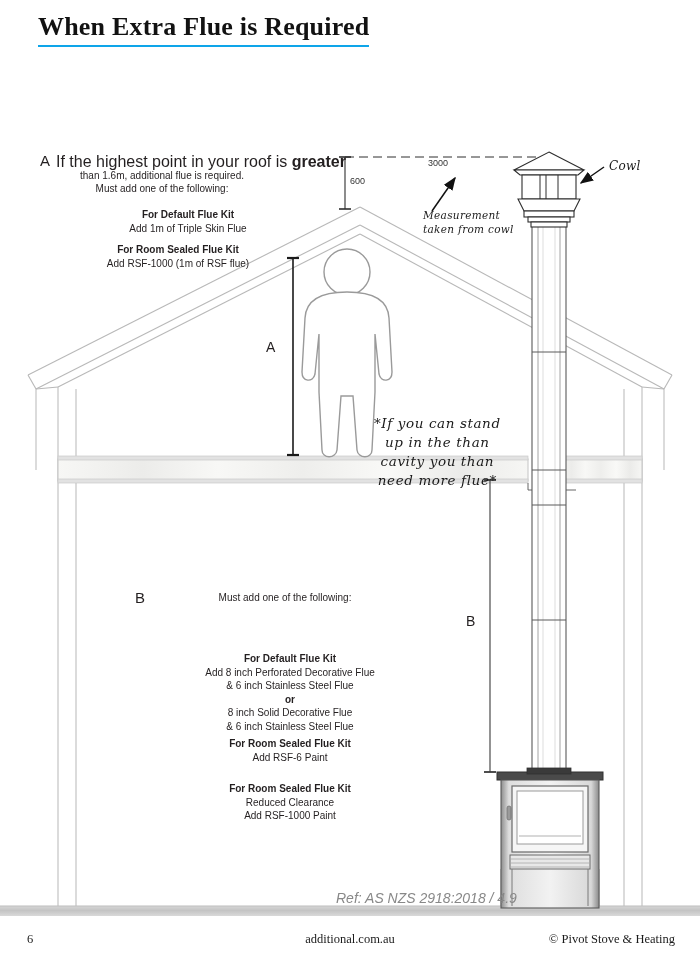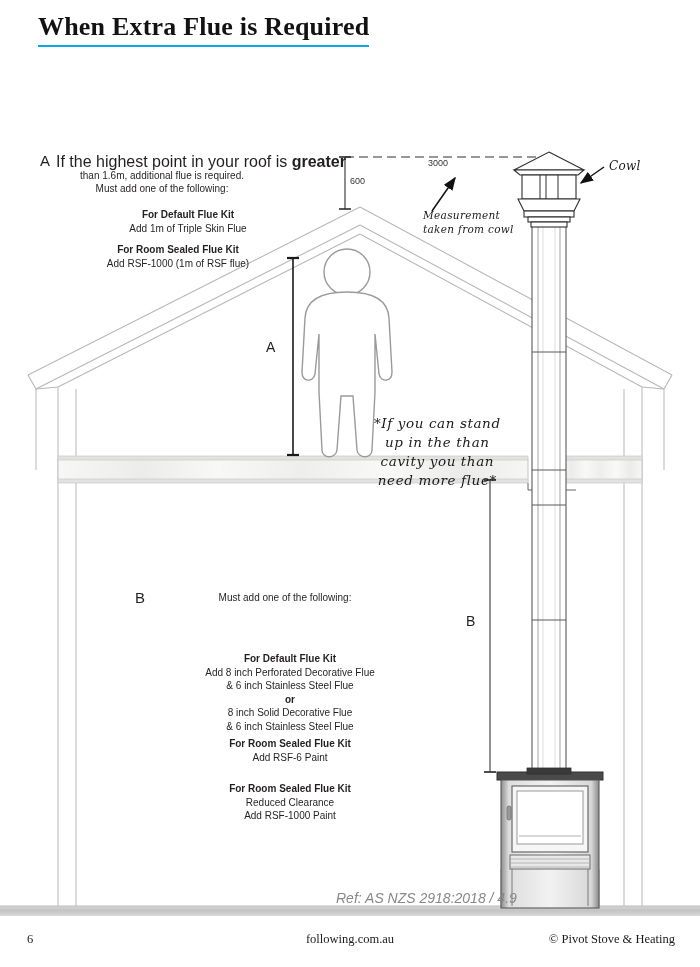--- a/index.html
+++ b/index.html
@@ -383,17 +383,17 @@
 
   <div class="dim-num" style="left:350px; top:176px;">600</div>
   <div class="dim-num" style="left:428px; top:158px;">3000</div>
   <div class="dim-letter" style="left:266px; top:339px;">A</div>
   <div class="dim-letter" style="left:466px; top:613px;">B</div>
 
   <div class="ref-note" style="left:336px; top:890px;">Ref: AS NZS 2918:2018 / 4.9</div>
 
   <div class="footer">
     <span class="pg">6</span>
-    <span class="site">following.com.au</span>
+    <span class="site">additional.com.au</span>
     <span class="copy">© Pivot Stove &amp; Heating</span>
   </div>
 
 </div>
 
 </body></html>

